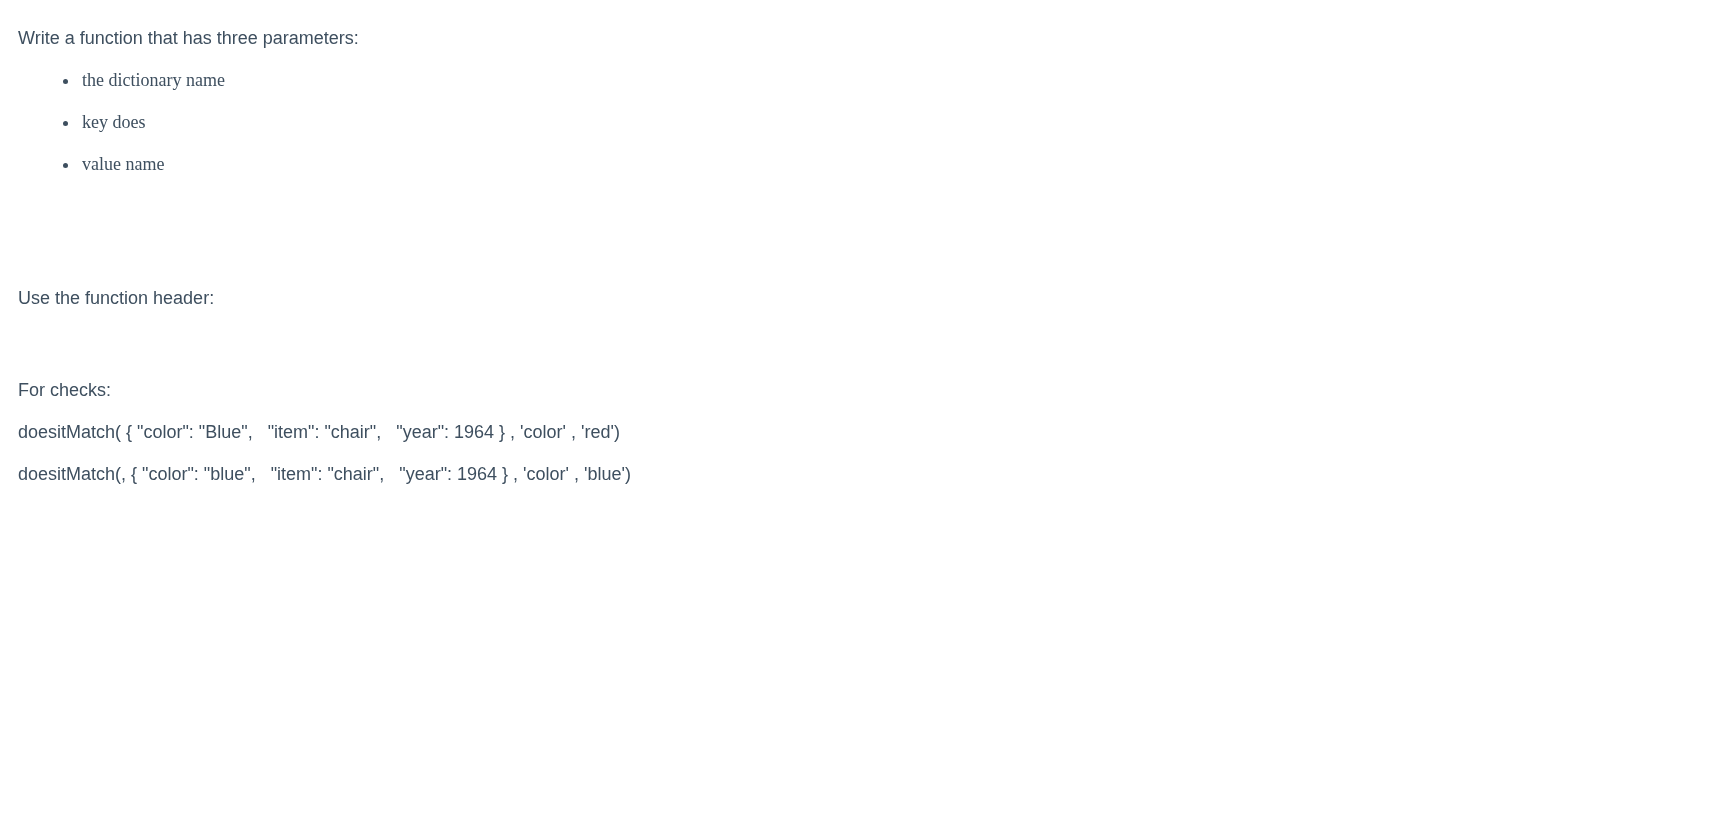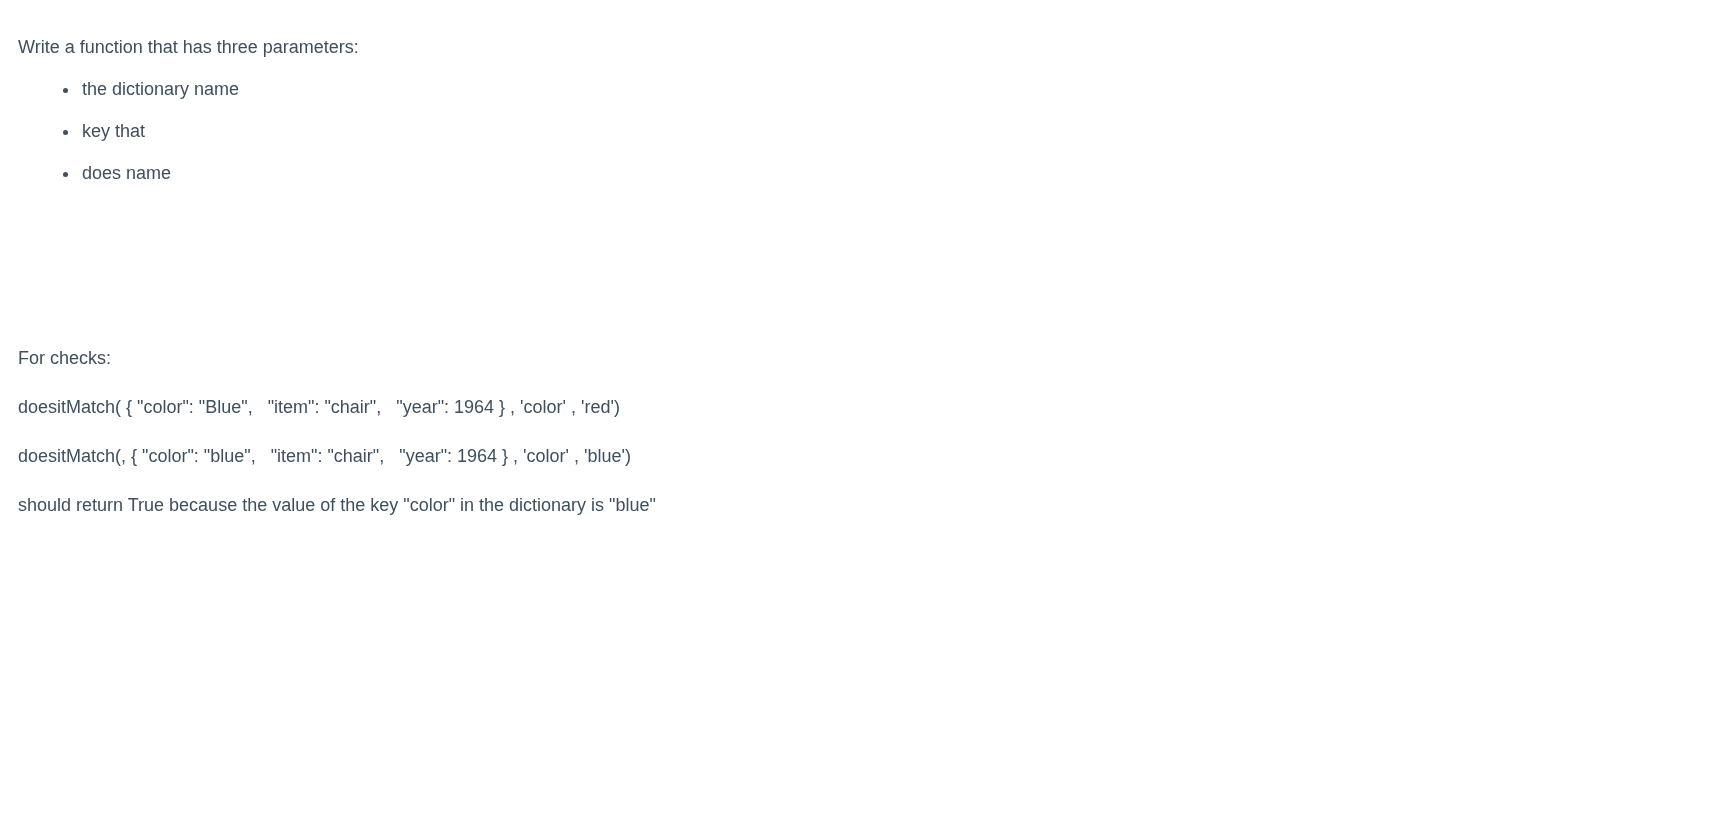--- a/index.html
+++ b/index.html
@@ -13,58 +13,59 @@
     overflow: hidden;
     font-family: "Liberation Sans", "DejaVu Sans", sans-serif;
   }
   .doc {
     box-sizing: border-box;
     padding: 14px 20px 0 18px;
     color: #3e4f5f;
     font-size: 18px;
   }
   .line {
-    margin: 17px 0 10px 0;
+    margin: 8px 0 10px 0;
     line-height: 32px;
     white-space: pre-wrap;
     max-width: 1500px;
   }
   .blank-line {
     height: 42px;
   }
   ul.bullets {
     margin: 0 0 10px 0;
     padding: 0 0 0 62px;
     list-style: disc;
+    font-family: Liberation Serif, serif;
   }
   ul.bullets li {
     line-height: 32px;
     margin: 0 0 10px 0;
     padding-left: 2px;
   }
 </style>
 </head>
 <body>
 
 <div class="doc">
 
   <p class="line">Write a function that has three parameters:</p>
 
   <ul class="bullets">
     <li>the dictionary name</li>
-    <li>key that</li>
-    <li>does name</li>
+    <li>key does</li>
+    <li>value name</li>
   </ul>
 
   <div class="blank-line"></div>
 
 
   <div class="blank-line"></div>
 
+  <p class="line">Use the function header:</p>
 
   <div class="blank-line"></div>
 
   <p class="line">For checks:</p>
   <p class="line">doesitMatch( { "color": "Blue",   "item": "chair",   "year": 1964 } , 'color' , 'red')</p>
   <p class="line">doesitMatch(, { "color": "blue",   "item": "chair",   "year": 1964 } , 'color' , 'blue')</p>
-  <p class="line">should return True because the value of the key "color" in the dictionary is "blue"</p>
 
 </div>
 
 </body></html>

